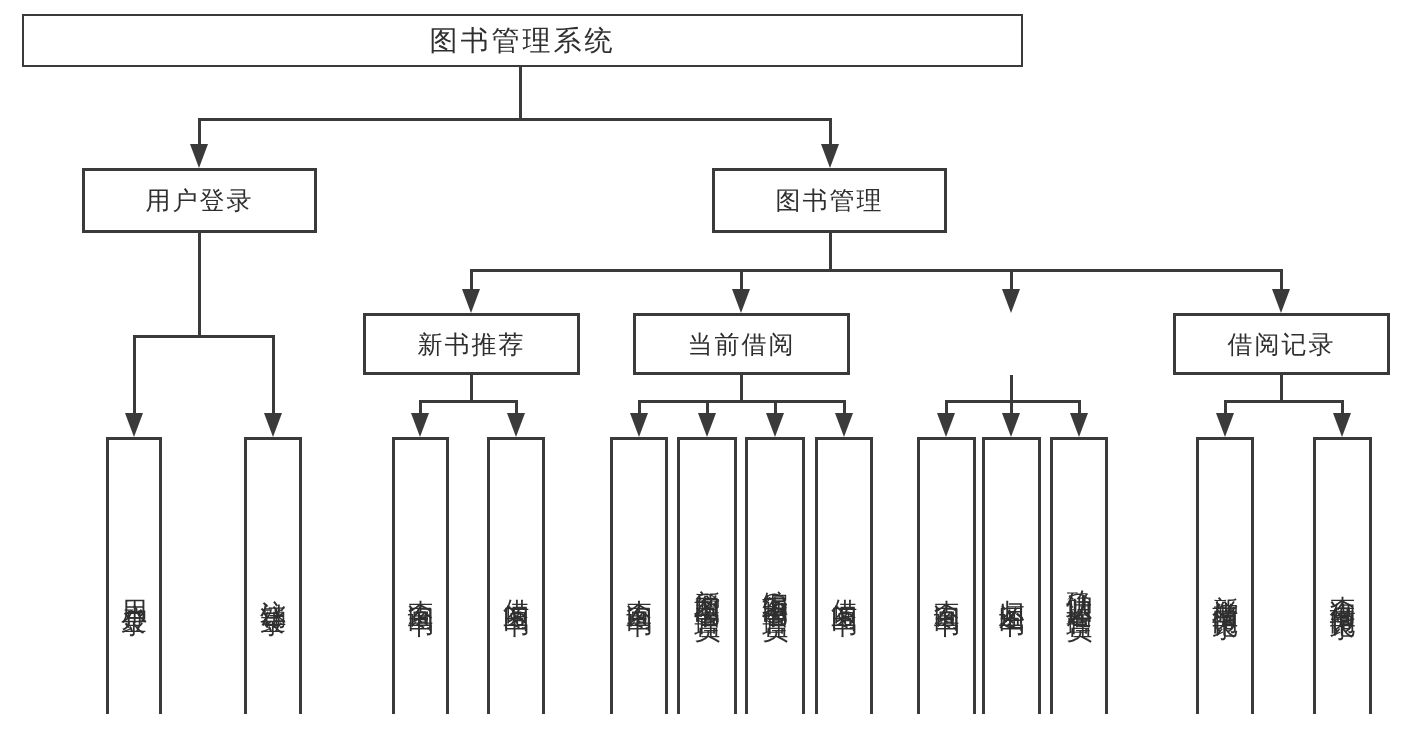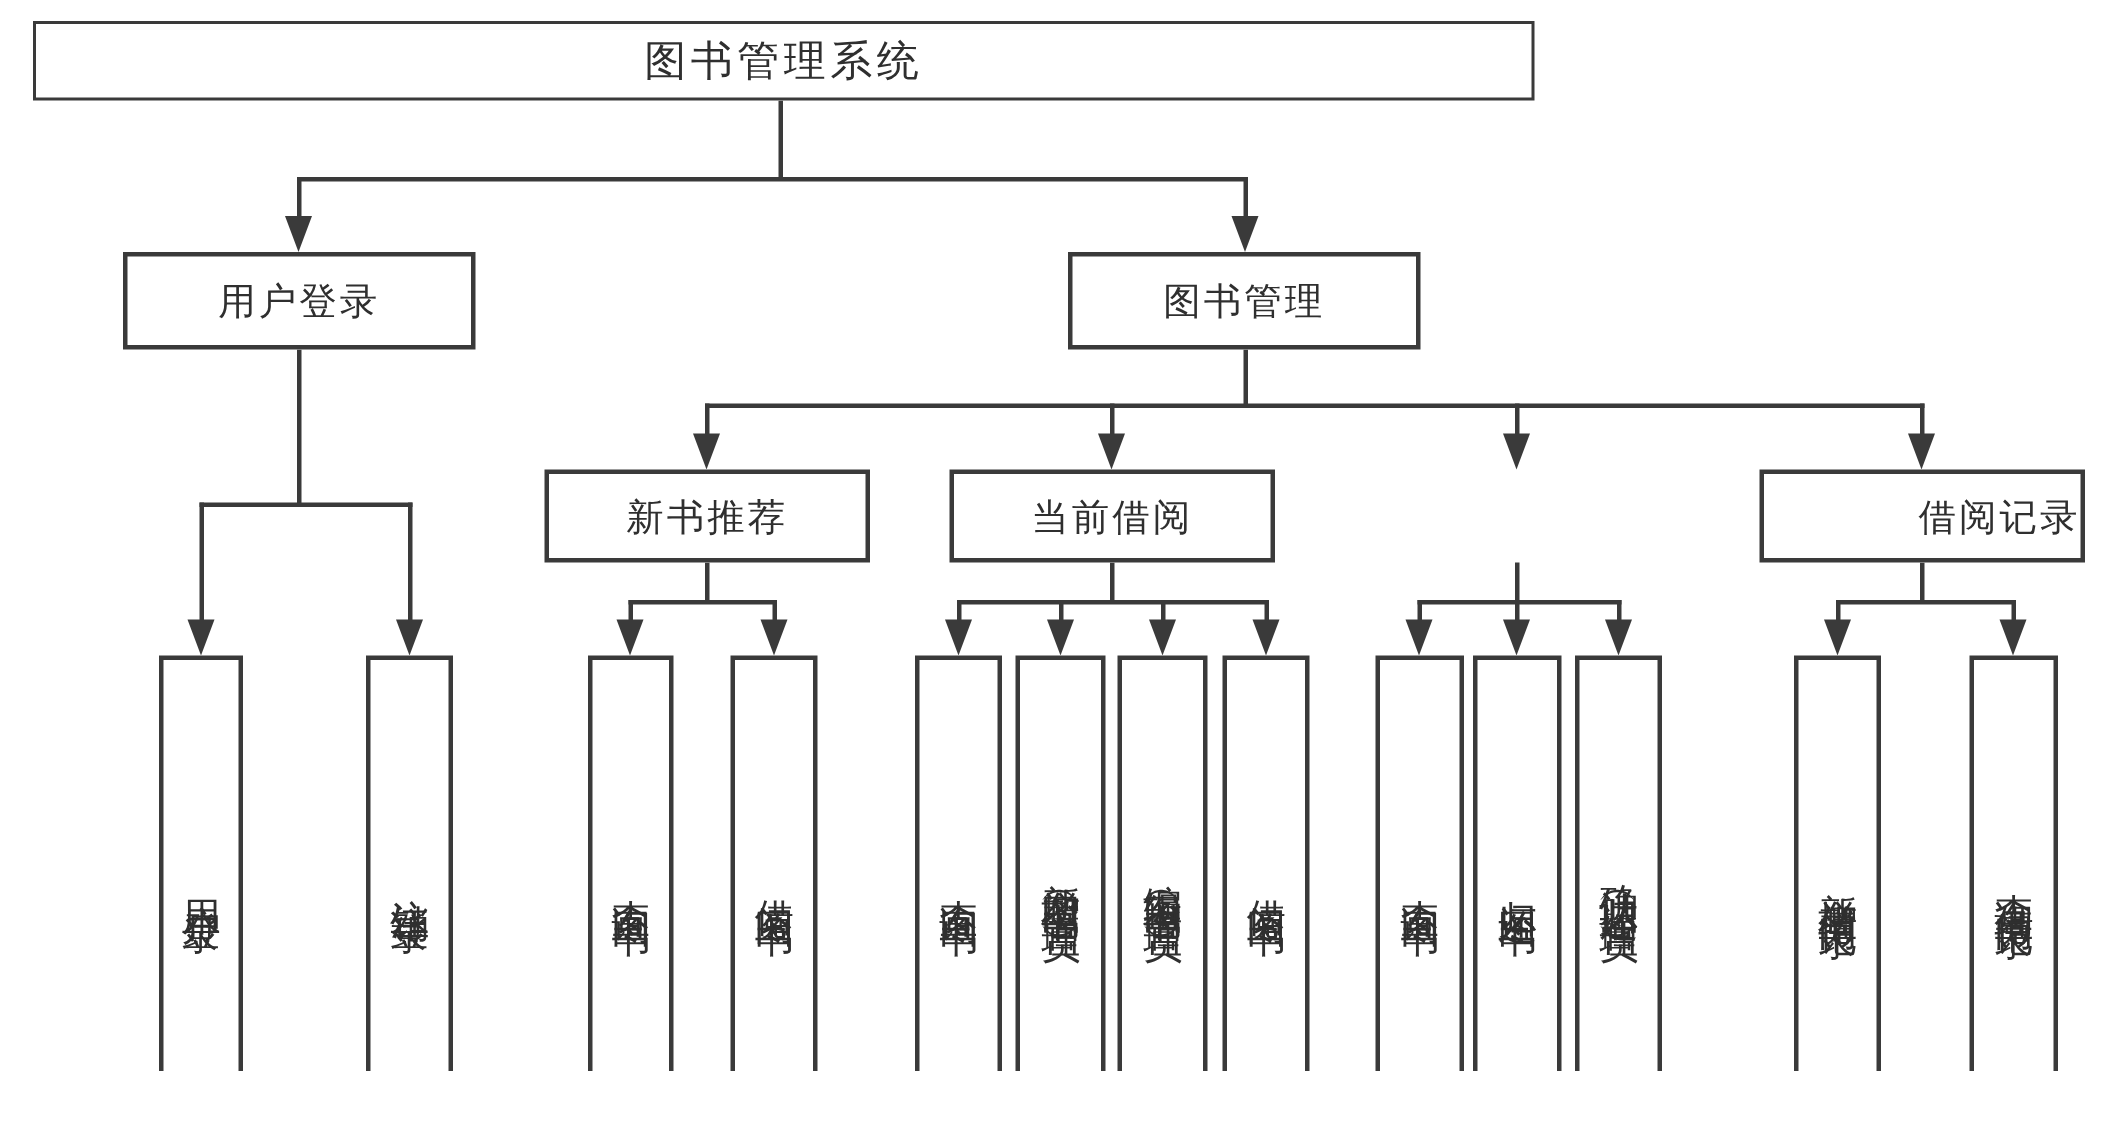--- a/index.html
+++ b/index.html
@@ -121,21 +121,21 @@
   <div class="box lvl2" style="left:712px;top:168px;width:235px;height:65px;">
     <span>图书管理</span>
   </div>
 
   <div class="box lvl3" style="left:363px;top:313px;width:217px;height:62px;">
     <span>新书推荐</span>
   </div>
   <div class="box lvl3" style="left:633px;top:313px;width:217px;height:62px;">
     <span>当前借阅</span>
   </div>
-  <div class="box lvl3" style="left:1173px;top:313px;width:217px;height:62px;justify-content:flex-end;">
+  <div class="box lvl3" style="left:1173px;top:313px;width:217px;height:62px;">
     <span>借阅记录</span>
   </div>
 
   <div class="box leaf" style="left:106px;top:437px;width:56px;height:300px;">
     <span class="vtext">用户登录</span>
   </div>
   <div class="box leaf" style="left:244px;top:437px;width:58px;height:300px;">
     <span class="vtext">注销登录</span>
   </div>
 

